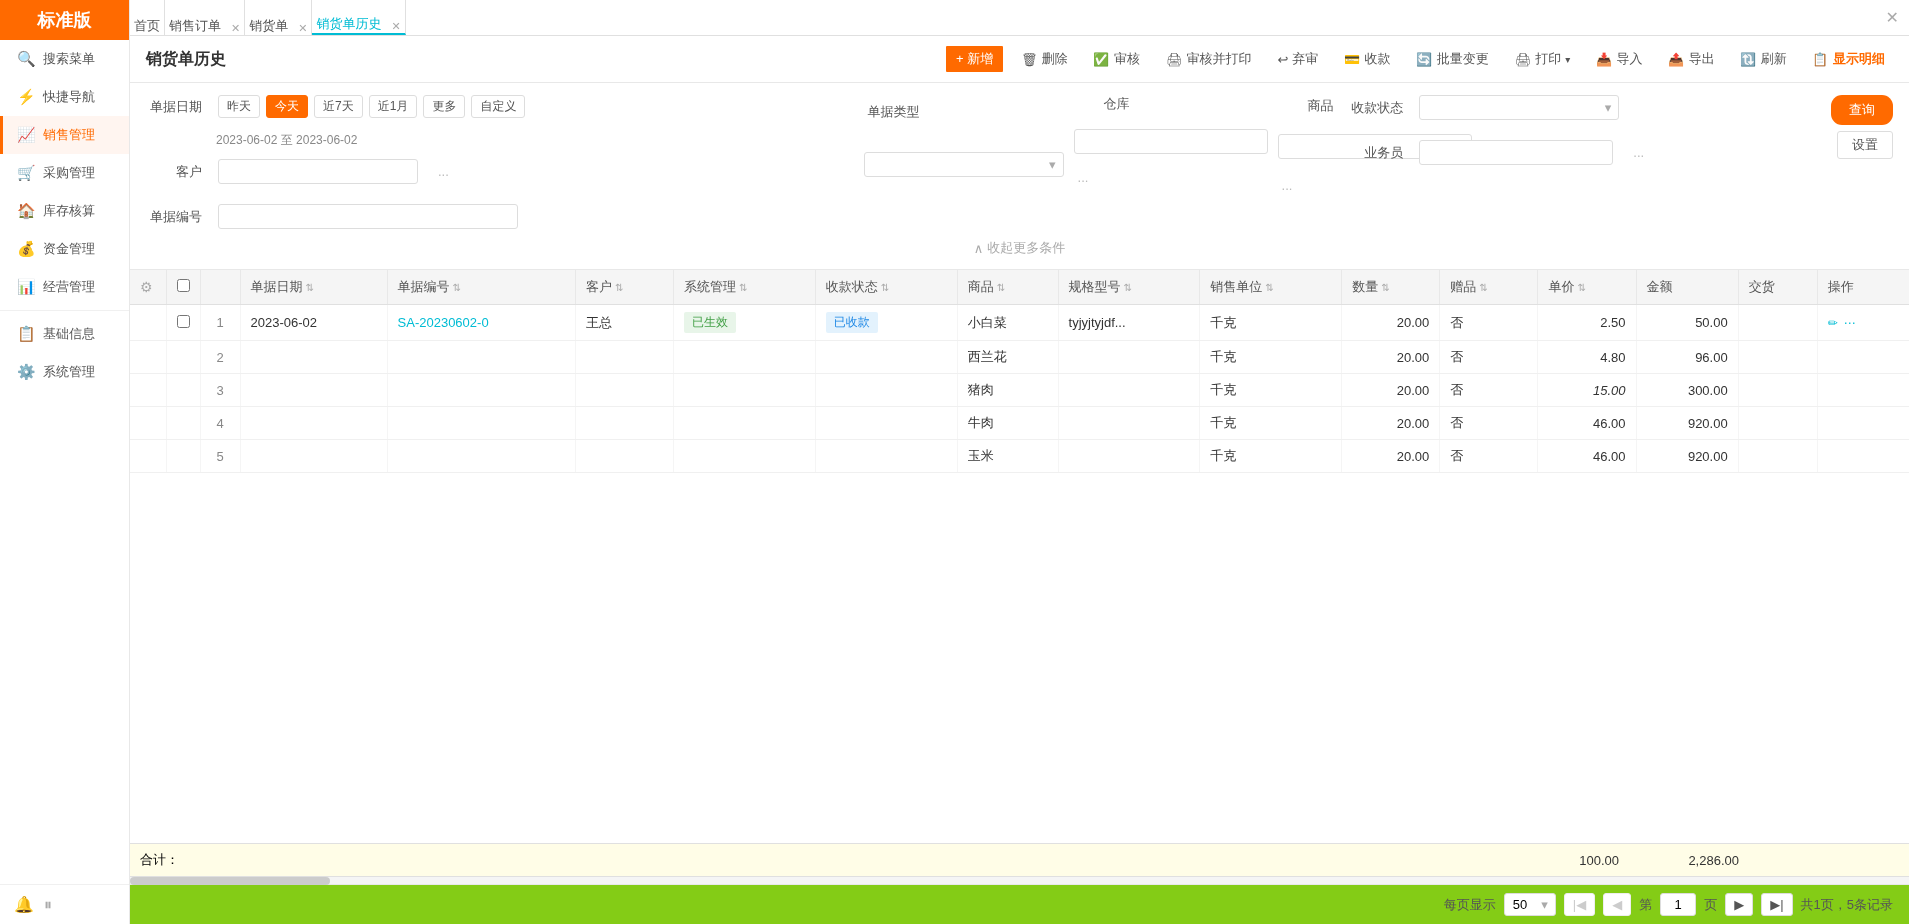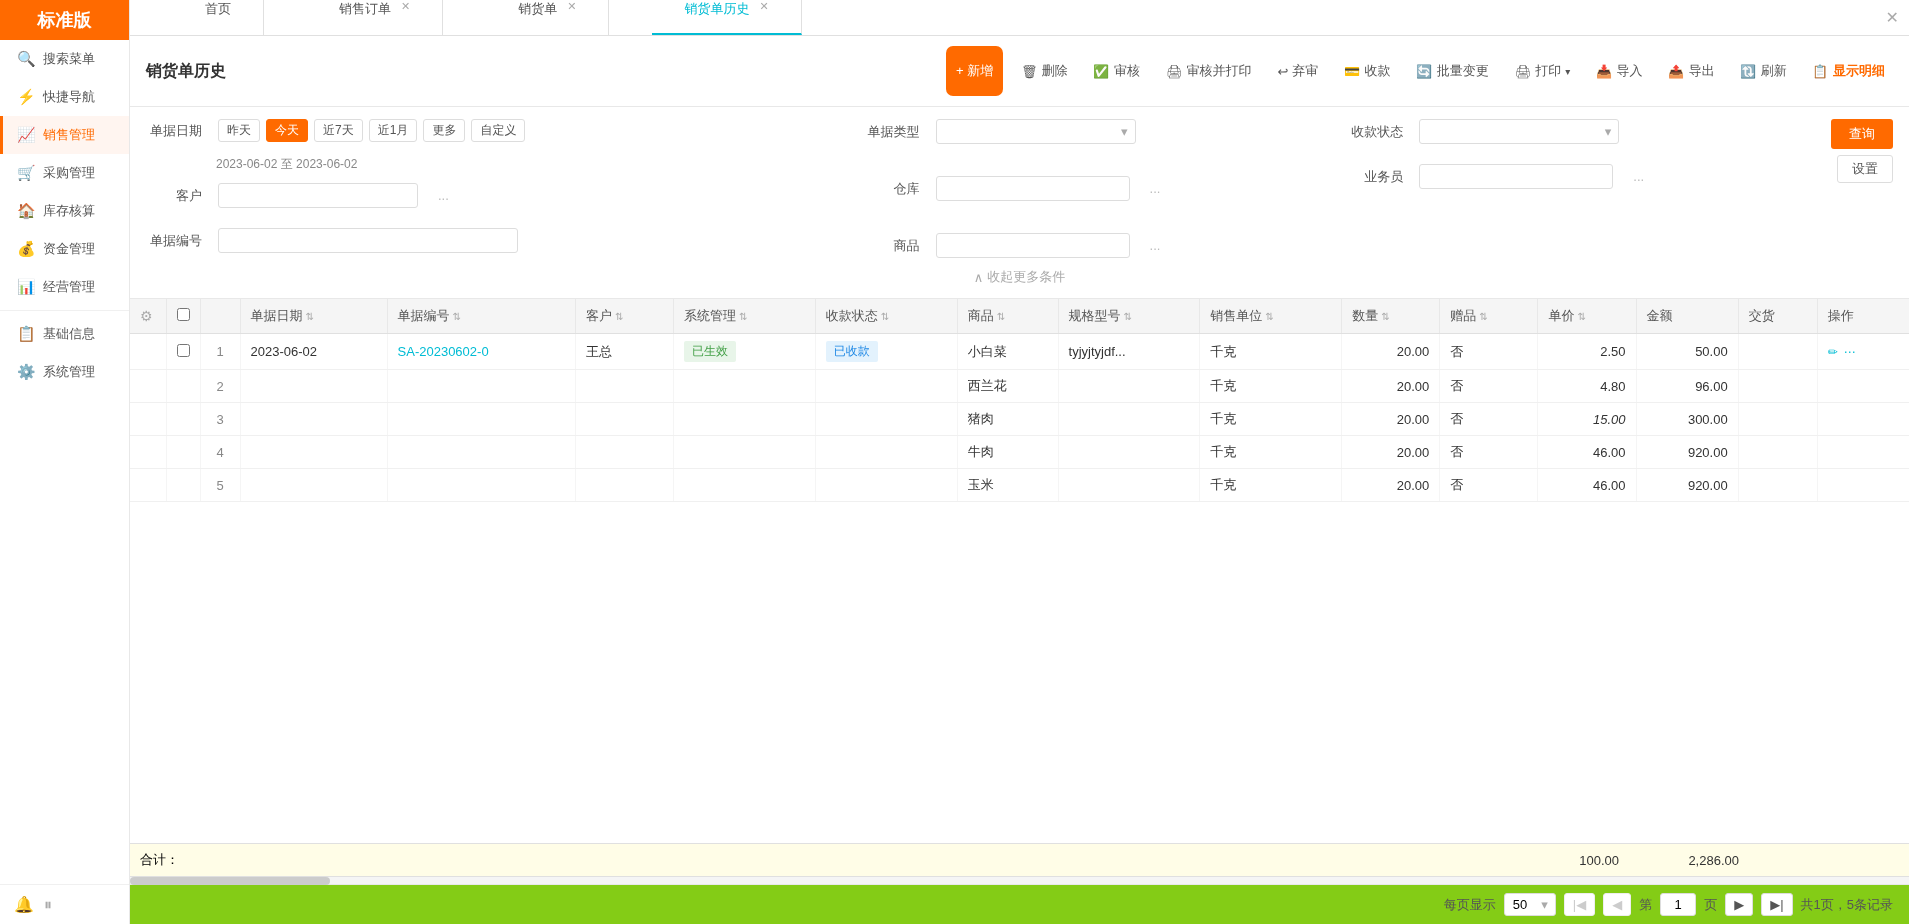--- a/index.html
+++ b/index.html
@@ -54,30 +54,29 @@
     .tab-bar {
       display: flex;
       align-items: center;
       background: #fff;
       border-bottom: 1px solid #e0e0e0;
       height: 36px;
       padding-left: 0;
     }
     .tab {
       display: flex;
-      align-items: flex-start;
-      padding: 0 32px;
+      align-items: flex-end;
+      padding: 0 4px;
       height: 100%;
       cursor: pointer;
       color: #555;
       border-right: 1px solid #e0e0e0;
       font-size: 13px;
       gap: 6px;
       white-space: nowrap;
-      margin-left: 43px;
     }
     .tab.active { background: #fff; color: #00bcd4; border-bottom: 2px solid #00bcd4; }
     .tab-close { font-size: 11px; color: #aaa; margin-left: 4px; cursor: pointer; }
     .tab-bar-end { margin-left: auto; display: flex; align-items: center; padding-right: 10px; }
     .tab-bar-close { font-size: 16px; color: #aaa; cursor: pointer; }
 
     
     .page-header {
       display: flex;
       align-items: center;
@@ -93,21 +92,21 @@
       align-items: center;
       gap: 4px;
       padding: 4px 8px;
       border: none;
       background: none;
       cursor: pointer;
       color: #555;
       font-size: 13px;
       white-space: nowrap;
     }
-    .toolbar-btn.primary { background: #ff6a00; color: #fff; border-radius: 7px; padding: 16px 10px; }
+    .toolbar-btn.primary { background: #ff6a00; color: #fff; border-radius: 1px; padding: 4px 10px; }
 
     
     .filter-area {
       background: #fff;
       padding: 12px 16px;
       border-bottom: 1px solid #e8e8e8;
     }
     .filter-row { display: flex; align-items: center; gap: 16px; margin-bottom: 10px; flex-wrap: wrap; }
     .filter-row:last-child { margin-bottom: 0; }
     .filter-label { color: #555; min-width: 56px; text-align: right; flex-shrink: 0; }
@@ -155,21 +154,21 @@
     .collapse-btn {
       display: flex;
       align-items: center;
       gap: 4px;
       color: #aaa;
       cursor: pointer;
       font-size: 12px;
       margin: 4px 0 0 0;
       justify-content: center;
     }
-    .query-btn { background: #ff6a00; color: #fff; border: none; border-radius: 3px; padding: 6px 18px; cursor: pointer; font-size: 13px; }
+    .query-btn { background: #ff6a00; color: #fff; border: none; border-radius: 11px; padding: 6px 18px; cursor: pointer; font-size: 13px; }
     .setting-btn { background: #fff; color: #555; border: 1px solid #ddd; border-radius: 3px; padding: 4px 14px; cursor: pointer; font-size: 13px; }
     .filter-actions { display: flex; flex-direction: column; gap: 6px; align-items: flex-end; }
 
     
     .table-area { flex: 1; overflow: auto; background: #fff; padding: 0 0; }
     table { width: 100%; border-collapse: collapse; min-width: 900px; }
     thead tr { background: #f5f5f5; }
     th {
       padding: 8px 10px;
       text-align: left;
@@ -418,21 +417,21 @@
           <input class="filter-input" style="min-width: 200px;">
           <span class="dots-btn">...</span>
         </div>
 
         <div class="filter-row">
           <span class="filter-label">单据编号</span>
           <input class="filter-input" style="min-width: 300px;">
         </div>
       </div>
 
-      <div style="display:flex; flex-direction:column; gap:22px; flex:2; min-width:300px;">
+      <div style="display:flex; flex-direction:row; gap:10px; flex:2; min-width:300px;">
         <div class="filter-row">
           <span class="filter-label">单据类型</span>
           <div class="select-wrapper">
             <select class="filter-select" style="min-width:200px;"></select>
           </div>
         </div>
         <div class="filter-row">
           <span class="filter-label">仓库</span>
           <input class="filter-input" style="min-width: 160px;">
           <span class="dots-btn">...</span>

